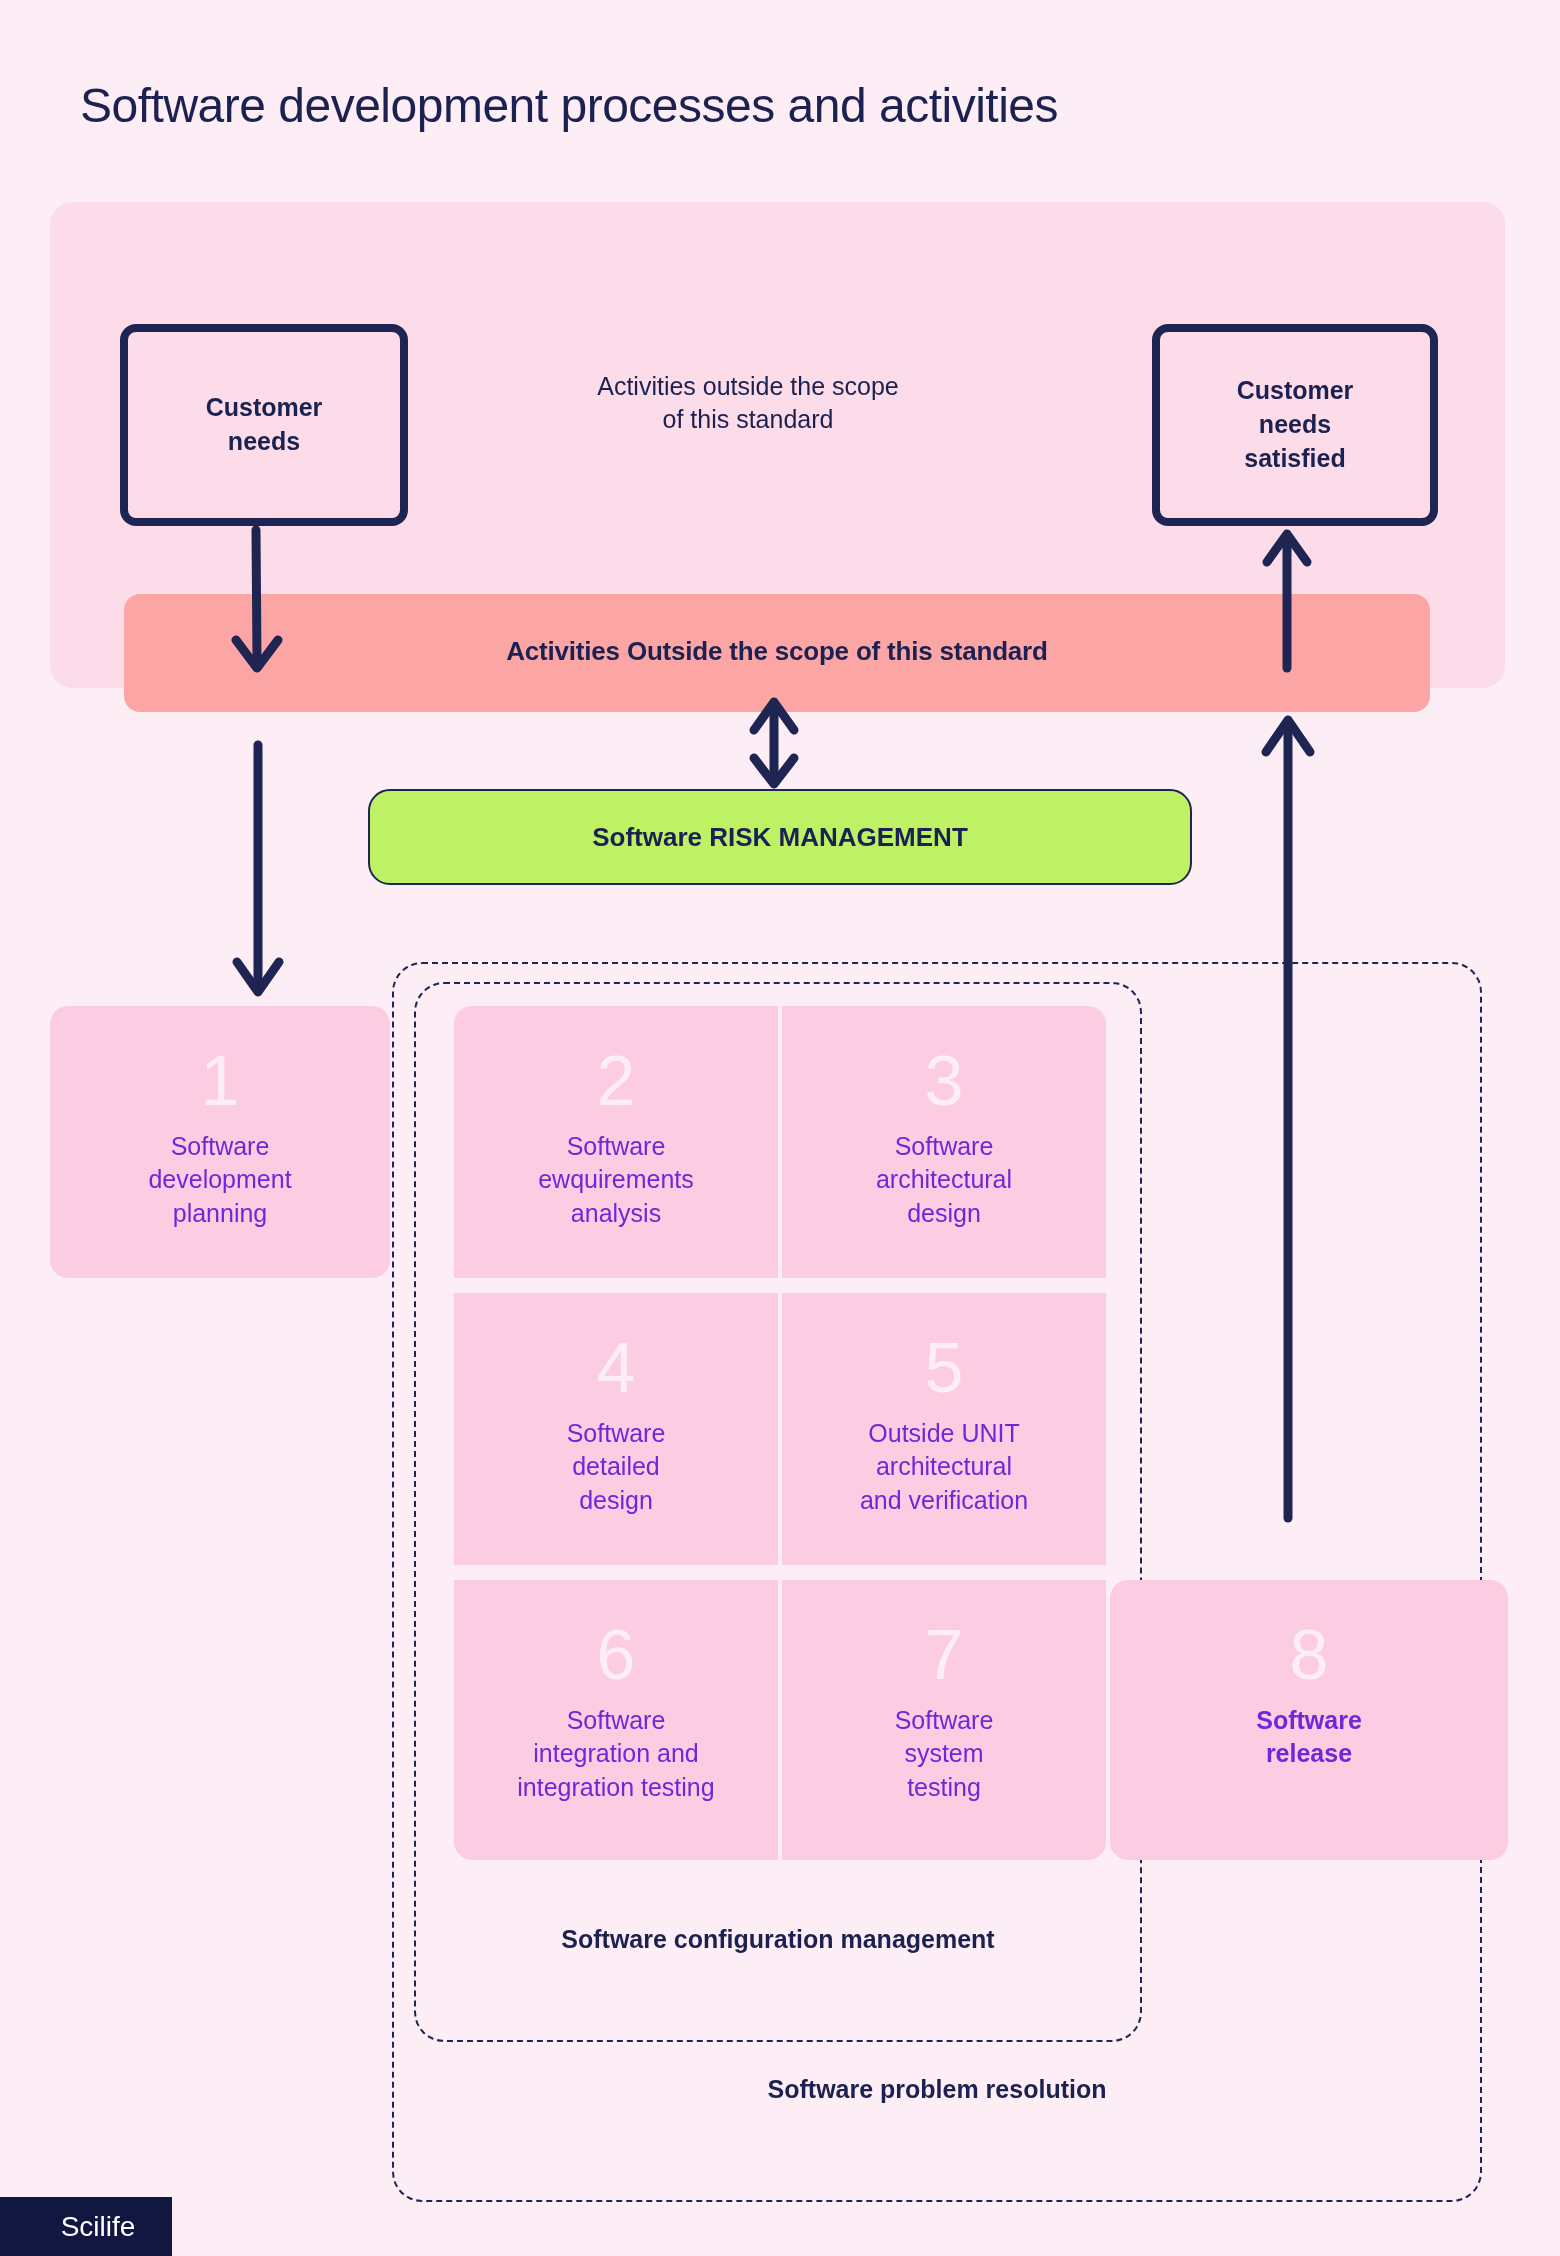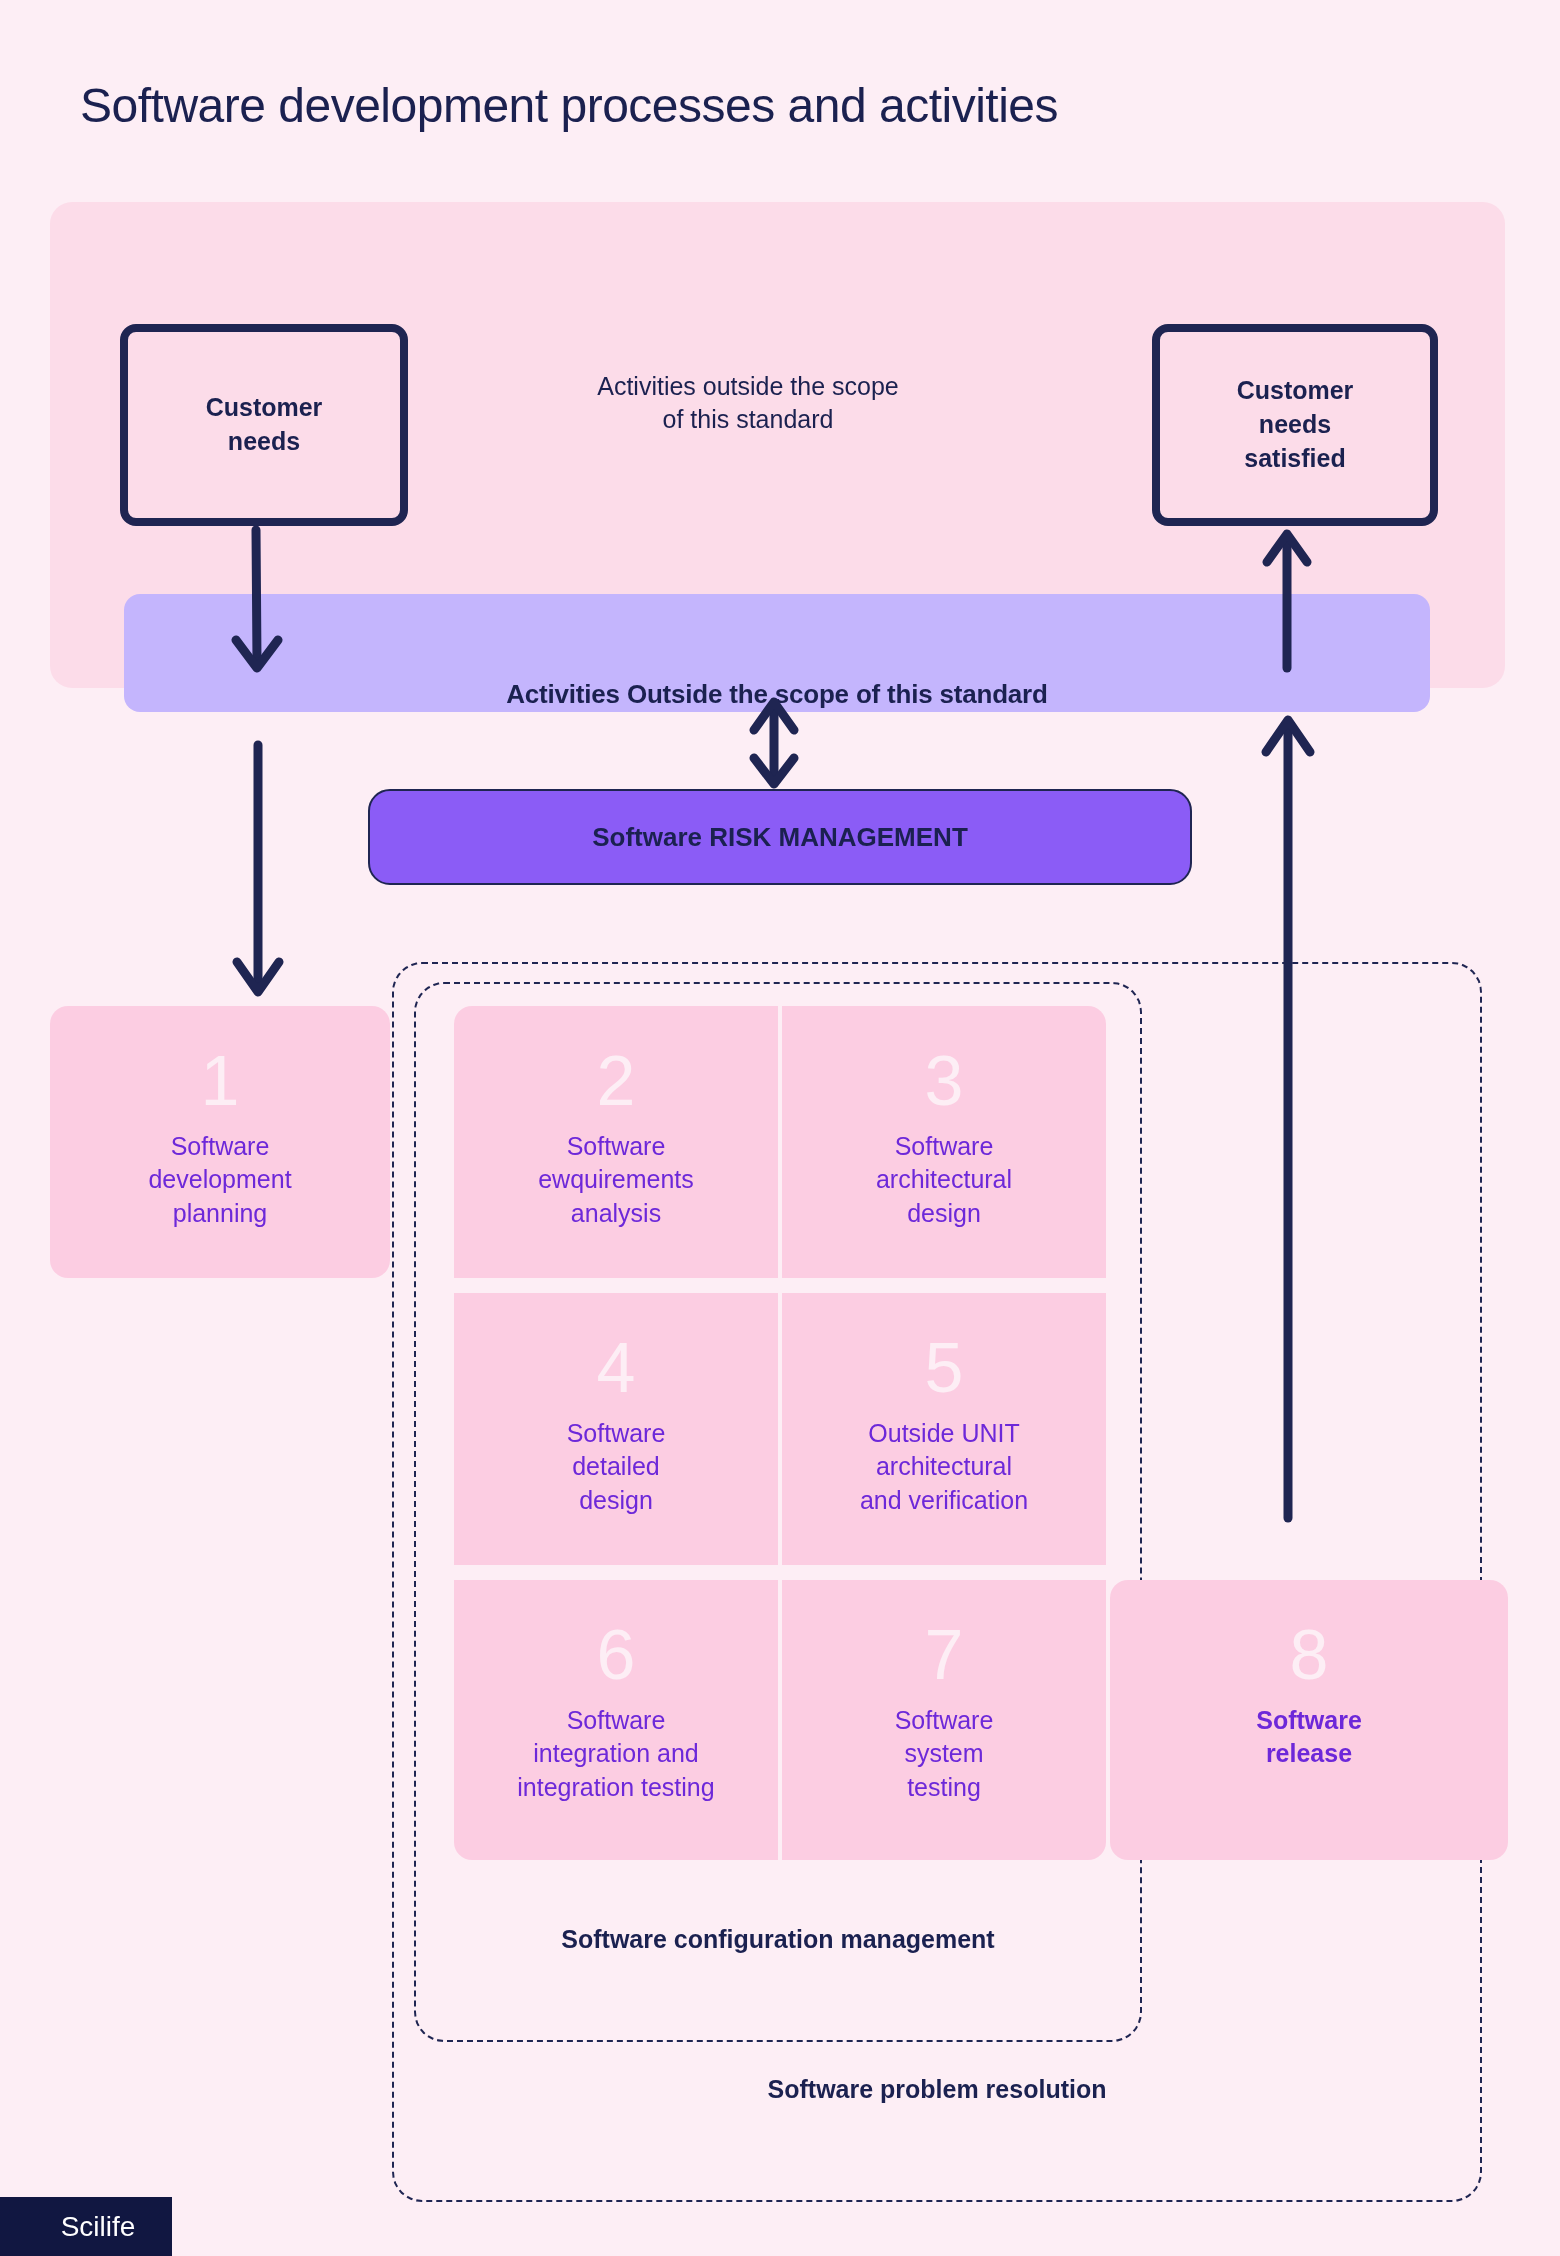--- a/index.html
+++ b/index.html
@@ -47,37 +47,37 @@
   .scope-caption {
     position: absolute; left: 508px; top: 370px; width: 480px;
     text-align: center;
     font-size: 25px; line-height: 1.33; color: #1B2150;
   }
 
   
   .act-bar {
     position: absolute; left: 124px; top: 594px;
     width: 1306px; height: 118px;
-    background: #c4b5fd;
+    background: #fca5a5;
     border-radius: 16px;
-    display: flex; align-items: flex-end; justify-content: center;
+    display: flex; align-items: center; justify-content: center;
   }
   .act-bar-label {
     font-size: 26px; font-weight: bold; color: #1B2150;
     letter-spacing: -0.2px;
     transform: translateY(-2px);
   }
 
   
   .risk-box {
     position: absolute; left: 368px; top: 789px;
     width: 824px; height: 96px;
     border: 2px solid #1F2552;
     border-radius: 22px;
-    background: #8b5cf6;
+    background: #bef264;
     display: flex; align-items: center; justify-content: center;
   }
   .risk-label { font-size: 26px; font-weight: bold; color: #1B2150; }
 
   
   .dashed {
     position: absolute;
     border: 2.5px dashed #1F2552;
     border-radius: 30px;
   }

